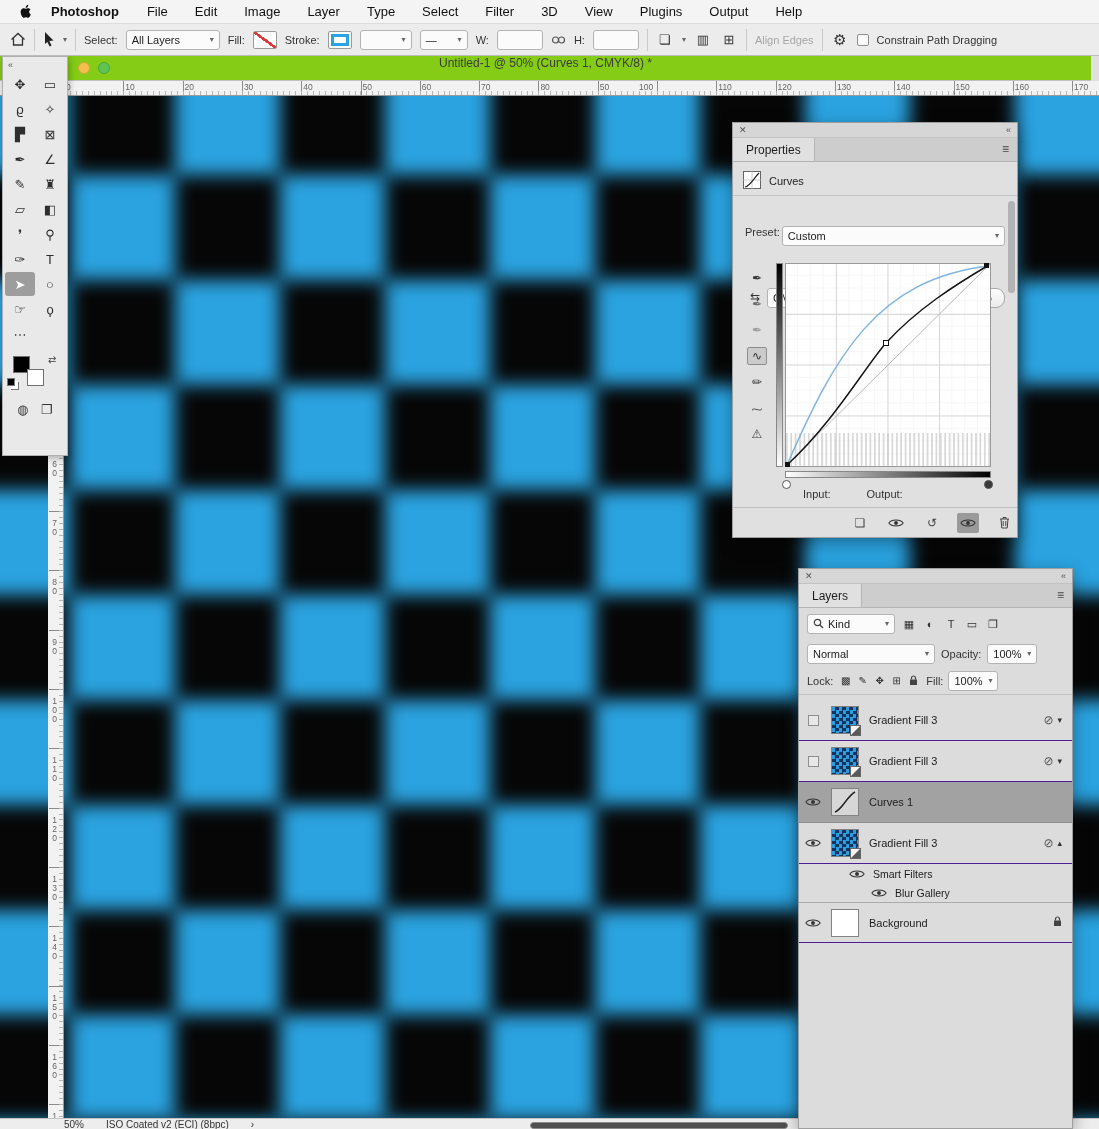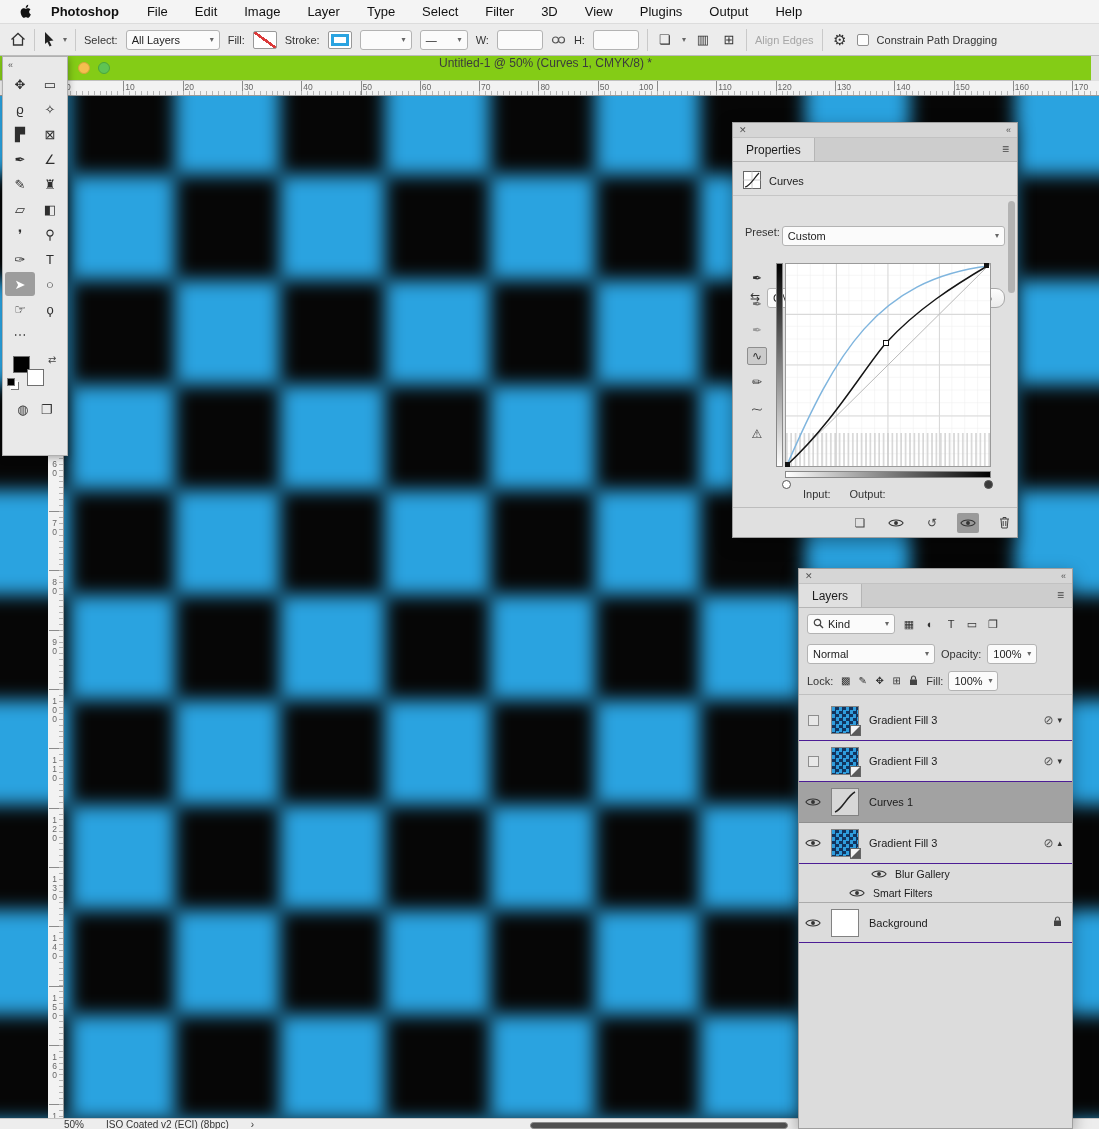--- a/index.html
+++ b/index.html
@@ -107,21 +107,21 @@
   .ptoolcol{position:absolute;left:12px;top:146px;width:24px;display:flex;flex-direction:column;gap:8px;align-items:center}
   .ptoolcol .ptool.sel{background:#cbcbcb;border:1px solid #8e8e8e;border-radius:2px}
   .vgrad{position:absolute;left:43px;top:140px;width:7px;height:204px;border:1px solid #888;
     background:linear-gradient(to top,#fff,#000)}
   svg.curves{position:absolute;left:52px;top:140px}
   .hgrad{position:absolute;left:52px;top:348px;width:206px;height:7px;border:1px solid #888;
     background:linear-gradient(to right,#fff,#000)}
   .knob{position:absolute;top:357px;width:9px;height:9px;border-radius:50%;border:1px solid #555}
   .knob.white{left:49px;background:#fff}
   .knob.black{left:251px;background:#3a3a3a}
-  .pio{position:absolute;left:0;top:365px;width:286px;display:flex;gap:19px;padding-left:70px;color:#333}
+  .pio{position:absolute;left:0;top:365px;width:286px;display:flex;gap:36px;padding-left:70px;color:#333}
   .pfooter{position:absolute;left:0;top:384px;width:284px;height:30px;border-top:1px solid #bdbdbd;
     display:flex;align-items:center;gap:14px;padding-left:116px}
   .pfoot{display:flex;align-items:center;justify-content:center;width:22px;height:20px;font-size:12px;color:#444}
   .pfoot.active{background:#9a9a9a;border-radius:2px}
   .pscroll{position:absolute;right:2px;top:78px;width:7px;height:92px;background:#b3b3b3;border-radius:4px}
 
   
   #layers{left:798px;top:568px;width:275px;height:561px;background:#dcdcdc}
   .lfilter{display:flex;align-items:center;gap:5px;padding:0 8px;height:32px}
   .kindbox{width:88px}
@@ -569,37 +569,37 @@
           </span>
           <span class="thumb gradient">
             <span class="badge"></span>
           </span>
           <span class="lname">Gradient Fill 3</span>
           <span class="rsvc">
             <span class="slashc">⊘</span>
             <span class="chev">▴</span>
           </span>
         </div>
+        <div class="lrow sub">
+          <span class="eyei">
+            <svg width="16" height="10" viewBox="0 0 18 11">
+              <path d="M1 5.5 C4 1 14 1 17 5.5 C14 10 4 10 1 5.5 Z" fill="none" stroke="#333" stroke-width="1.2"></path>
+              <circle cx="9" cy="5.5" r="2.2" fill="#333"></circle>
+            </svg>
+          </span>
+          <span class="lname">Smart Filters</span>
+        </div>
         <div class="lrow sub sub2">
           <span class="eyei">
             <svg width="16" height="10" viewBox="0 0 18 11">
               <path d="M1 5.5 C4 1 14 1 17 5.5 C14 10 4 10 1 5.5 Z" fill="none" stroke="#333" stroke-width="1.2"></path>
               <circle cx="9" cy="5.5" r="2.2" fill="#333"></circle>
             </svg>
           </span>
           <span class="lname">Blur Gallery</span>
-        </div>
-        <div class="lrow sub">
-          <span class="eyei">
-            <svg width="16" height="10" viewBox="0 0 18 11">
-              <path d="M1 5.5 C4 1 14 1 17 5.5 C14 10 4 10 1 5.5 Z" fill="none" stroke="#333" stroke-width="1.2"></path>
-              <circle cx="9" cy="5.5" r="2.2" fill="#333"></circle>
-            </svg>
-          </span>
-          <span class="lname">Smart Filters</span>
         </div>
         <div class="lrow main bgrow">
           <span class="well">
             <span class="eyei">
               <svg width="16" height="10" viewBox="0 0 18 11">
                 <path d="M1 5.5 C4 1 14 1 17 5.5 C14 10 4 10 1 5.5 Z" fill="none" stroke="#333" stroke-width="1.2"></path>
                 <circle cx="9" cy="5.5" r="2.2" fill="#333"></circle>
               </svg>
             </span>
           </span>

